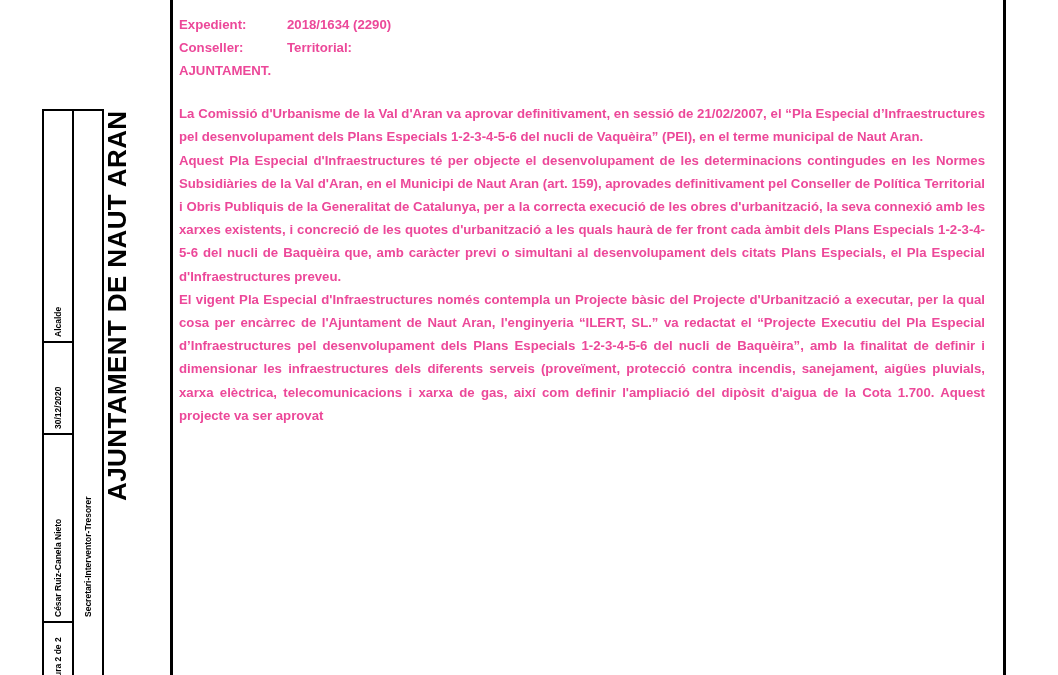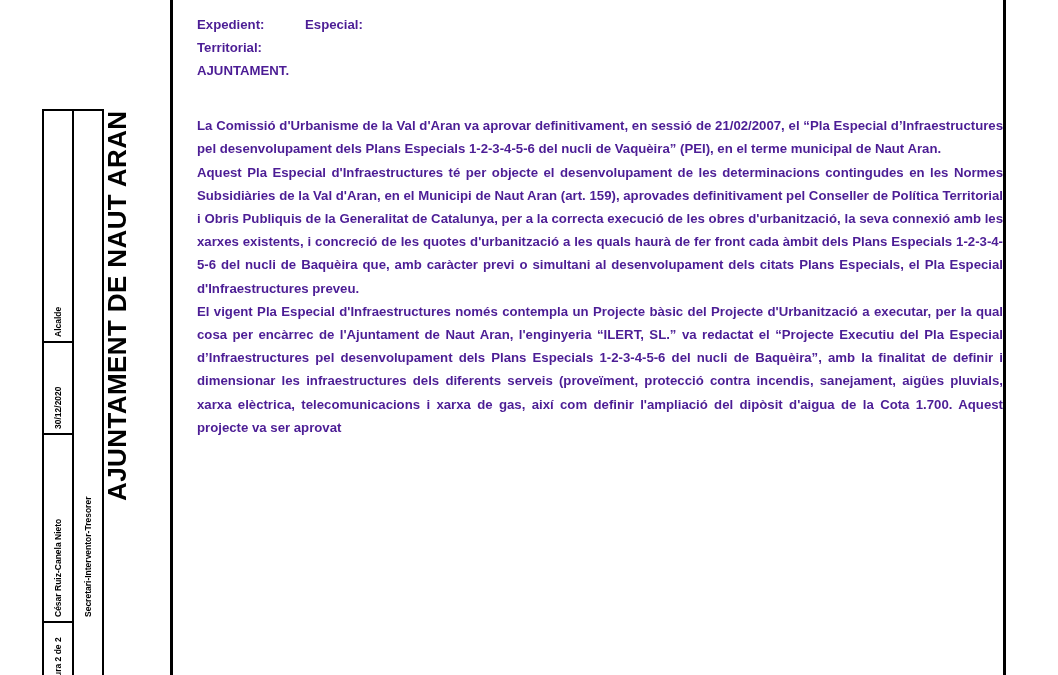--- a/index.html
+++ b/index.html
@@ -98,25 +98,25 @@
   .sigcell.name        { width: 188px; border-right: 2px solid #000000; }
   .sigcell.date        { width: 92px;  border-right: 2px solid #000000; }
   .sigcell.role        { width: 100px; }
   .sigcell.blank       { flex: 1 1 auto; }
   .sigrow.top .sigcell.label-wide { border-right: 2px solid #000000; }
   .sigrow.bottom .sigcell.long { width: 188px; }
 
   
   #content {
     position: absolute;
-    left: 197px;
+    left: 179px;
     top: 0;
     width: 806px;
     height: 675px;
-    color: #4c1d95;
+    color: #ec4899;
   }
 
   
   .meta {
     margin-top: 14px;
     display: grid;
     grid-template-columns: 104px 1fr;
     column-gap: 4px;
     row-gap: 0;
   }
@@ -139,21 +139,21 @@
   }
 
   
   .block {
     font-size: 13.2px;
     line-height: 23.2px;
     text-align: justify;
     text-justify: inter-word;
     font-weight: 700;
   }
-  .block.gap-md  { margin-top: 32px; }
+  .block.gap-md  { margin-top: 20px; }
   .block.gap-sm  { }
 
   .heading {
     font-size: 13.2px;
     line-height: 23.2px;
     font-weight: 700;
     text-align: justify;
     text-justify: inter-word;
   }
 </style>
@@ -179,22 +179,23 @@
       <div class="sigcell label-wide"></div>
       <div class="sigcell long">Secretari-Interventor-Tresorer</div>
       <div class="sigcell blank"></div>
     </div>
   </div>
 
   <div id="content">
 
     <div class="meta">
       <div class="meta-label">Expedient:</div>
-
-      <div class="meta-label">Especial:</div>
+      <div class="meta-value plain">2018/1634 (2290)</div>
+
+      <div class="meta-label">Conseller:</div>
 
       <div class="meta-label">Territorial:</div>
     </div>
 
 
     <div class="heading gap-md">AJUNTAMENT.</div>
 
     <div class="block gap-md">La Comissió d'Urbanisme de la Val d'Aran va aprovar definitivament, en sessió de 21/02/2007, el “Pla Especial d’Infraestructures pel desenvolupament dels Plans Especials 1-2-3-4-5-6 del nucli de Vaquèira” (PEI), en el terme municipal de Naut Aran.</div>
 
     <div class="block gap-sm">Aquest Pla Especial d'Infraestructures té per objecte el desenvolupament de les determinacions contingudes en les Normes Subsidiàries de la Val d'Aran, en el Municipi de Naut Aran (art. 159), aprovades definitivament pel Conseller de Política Territorial i Obris Publiquis de la Generalitat de Catalunya, per a la correcta execució de les obres d'urbanització, la seva connexió amb les xarxes existents, i concreció de les quotes d'urbanització a les quals haurà de fer front cada àmbit dels Plans Especials 1-2-3-4-5-6 del nucli de Baquèira que, amb caràcter previ o simultani al desenvolupament dels citats Plans Especials, el Pla Especial d'Infraestructures preveu.</div>

